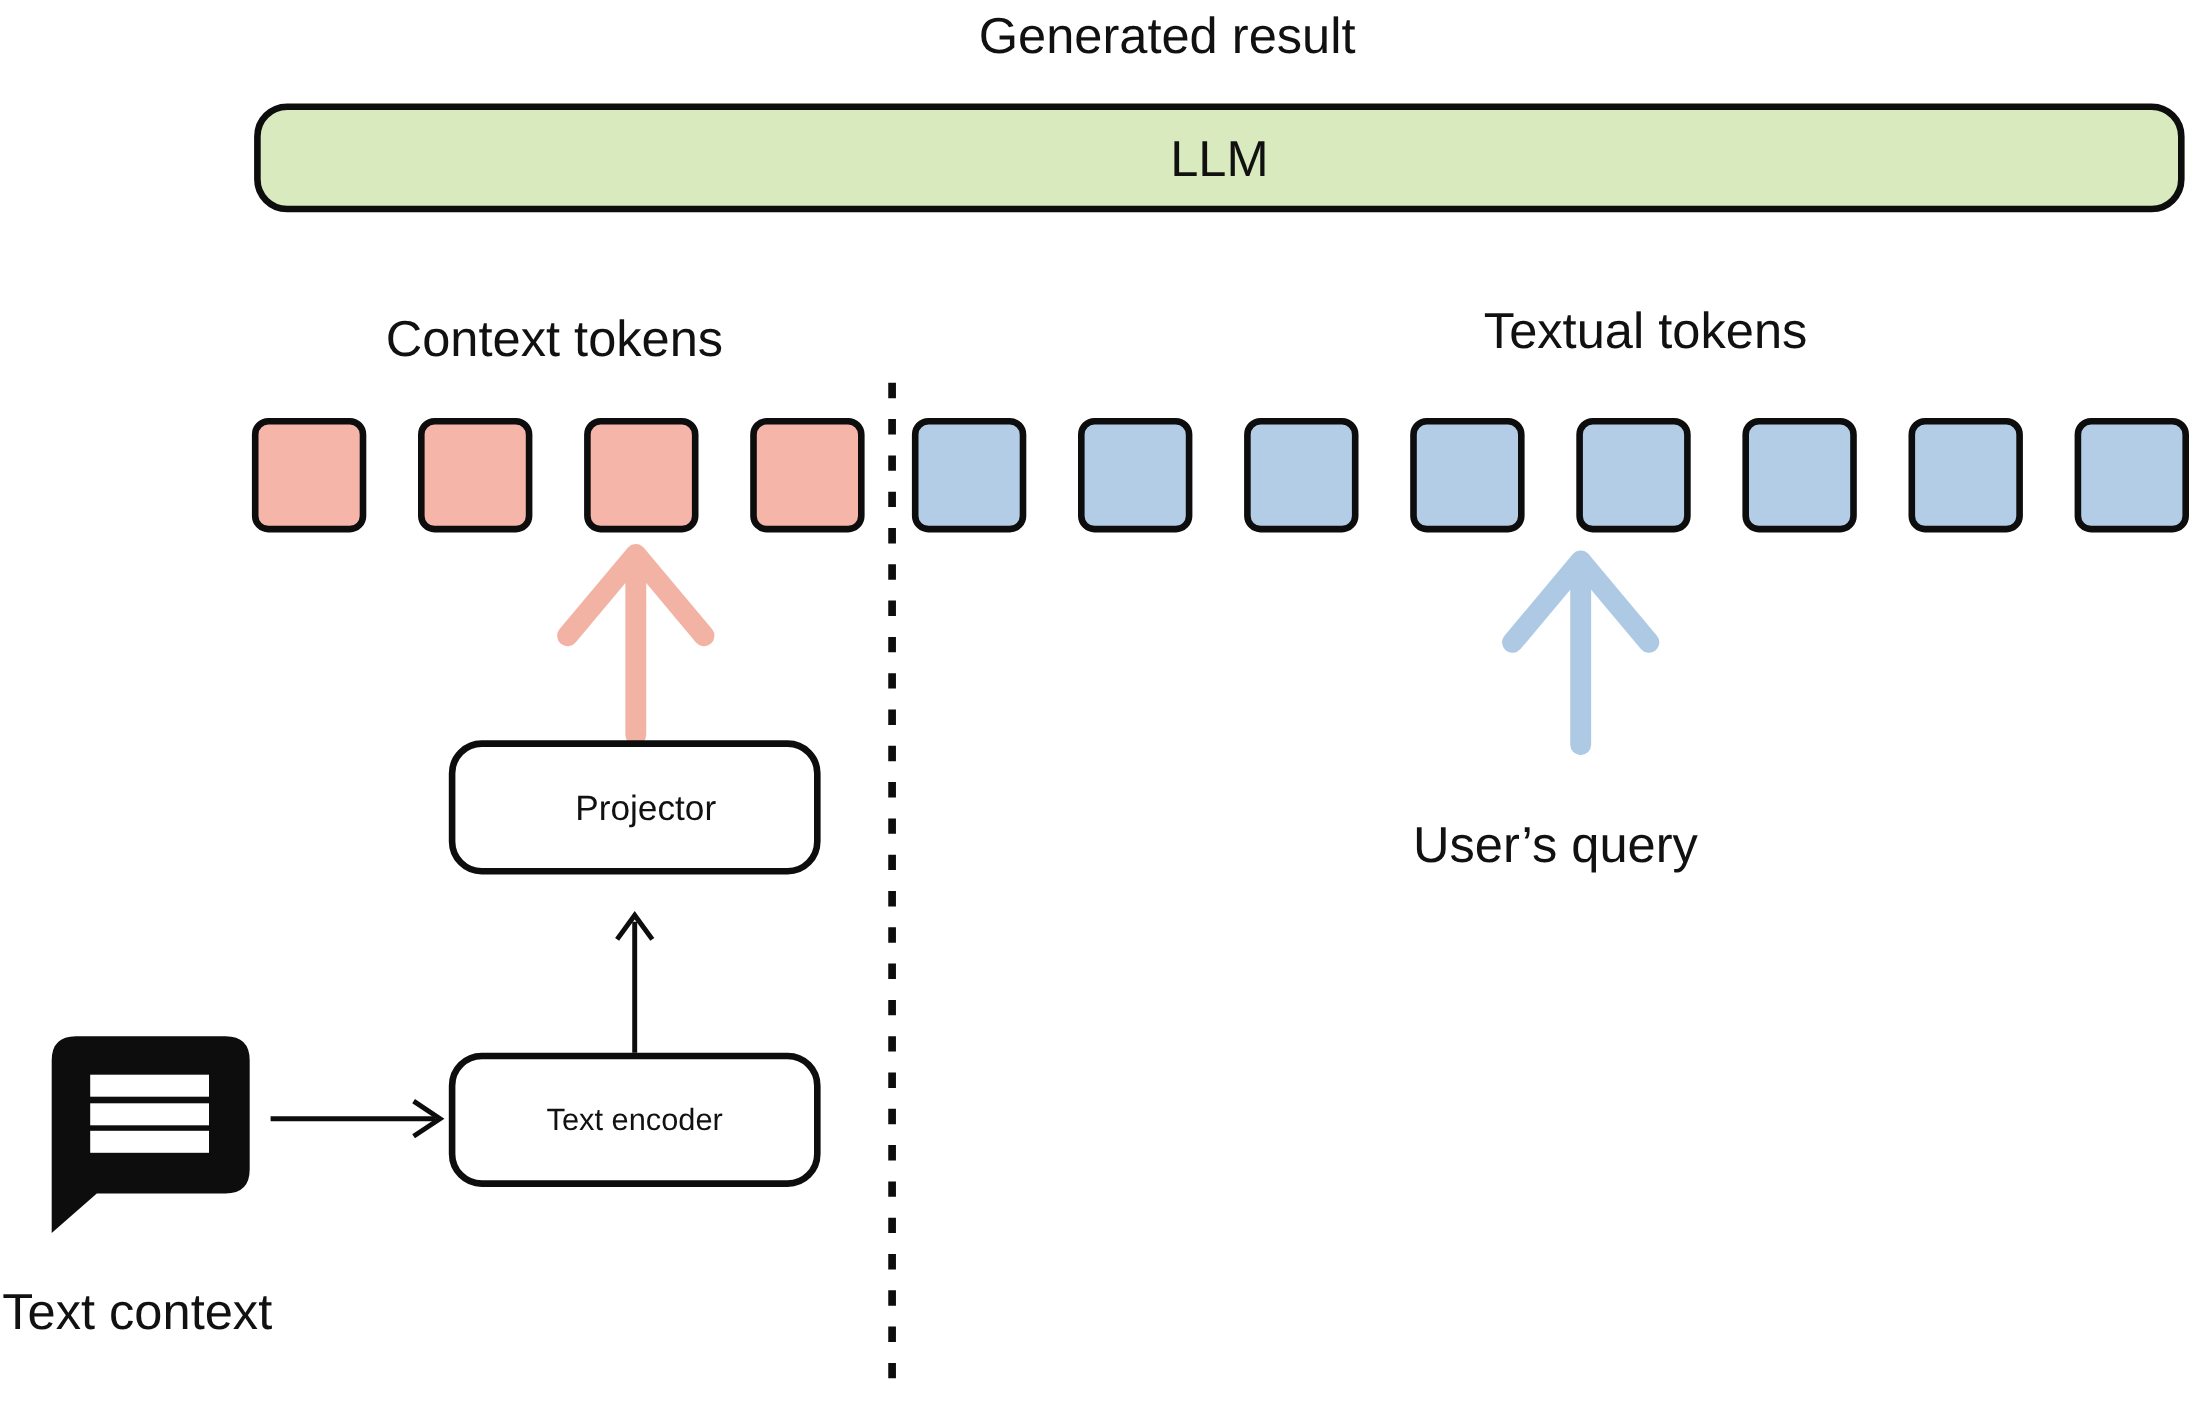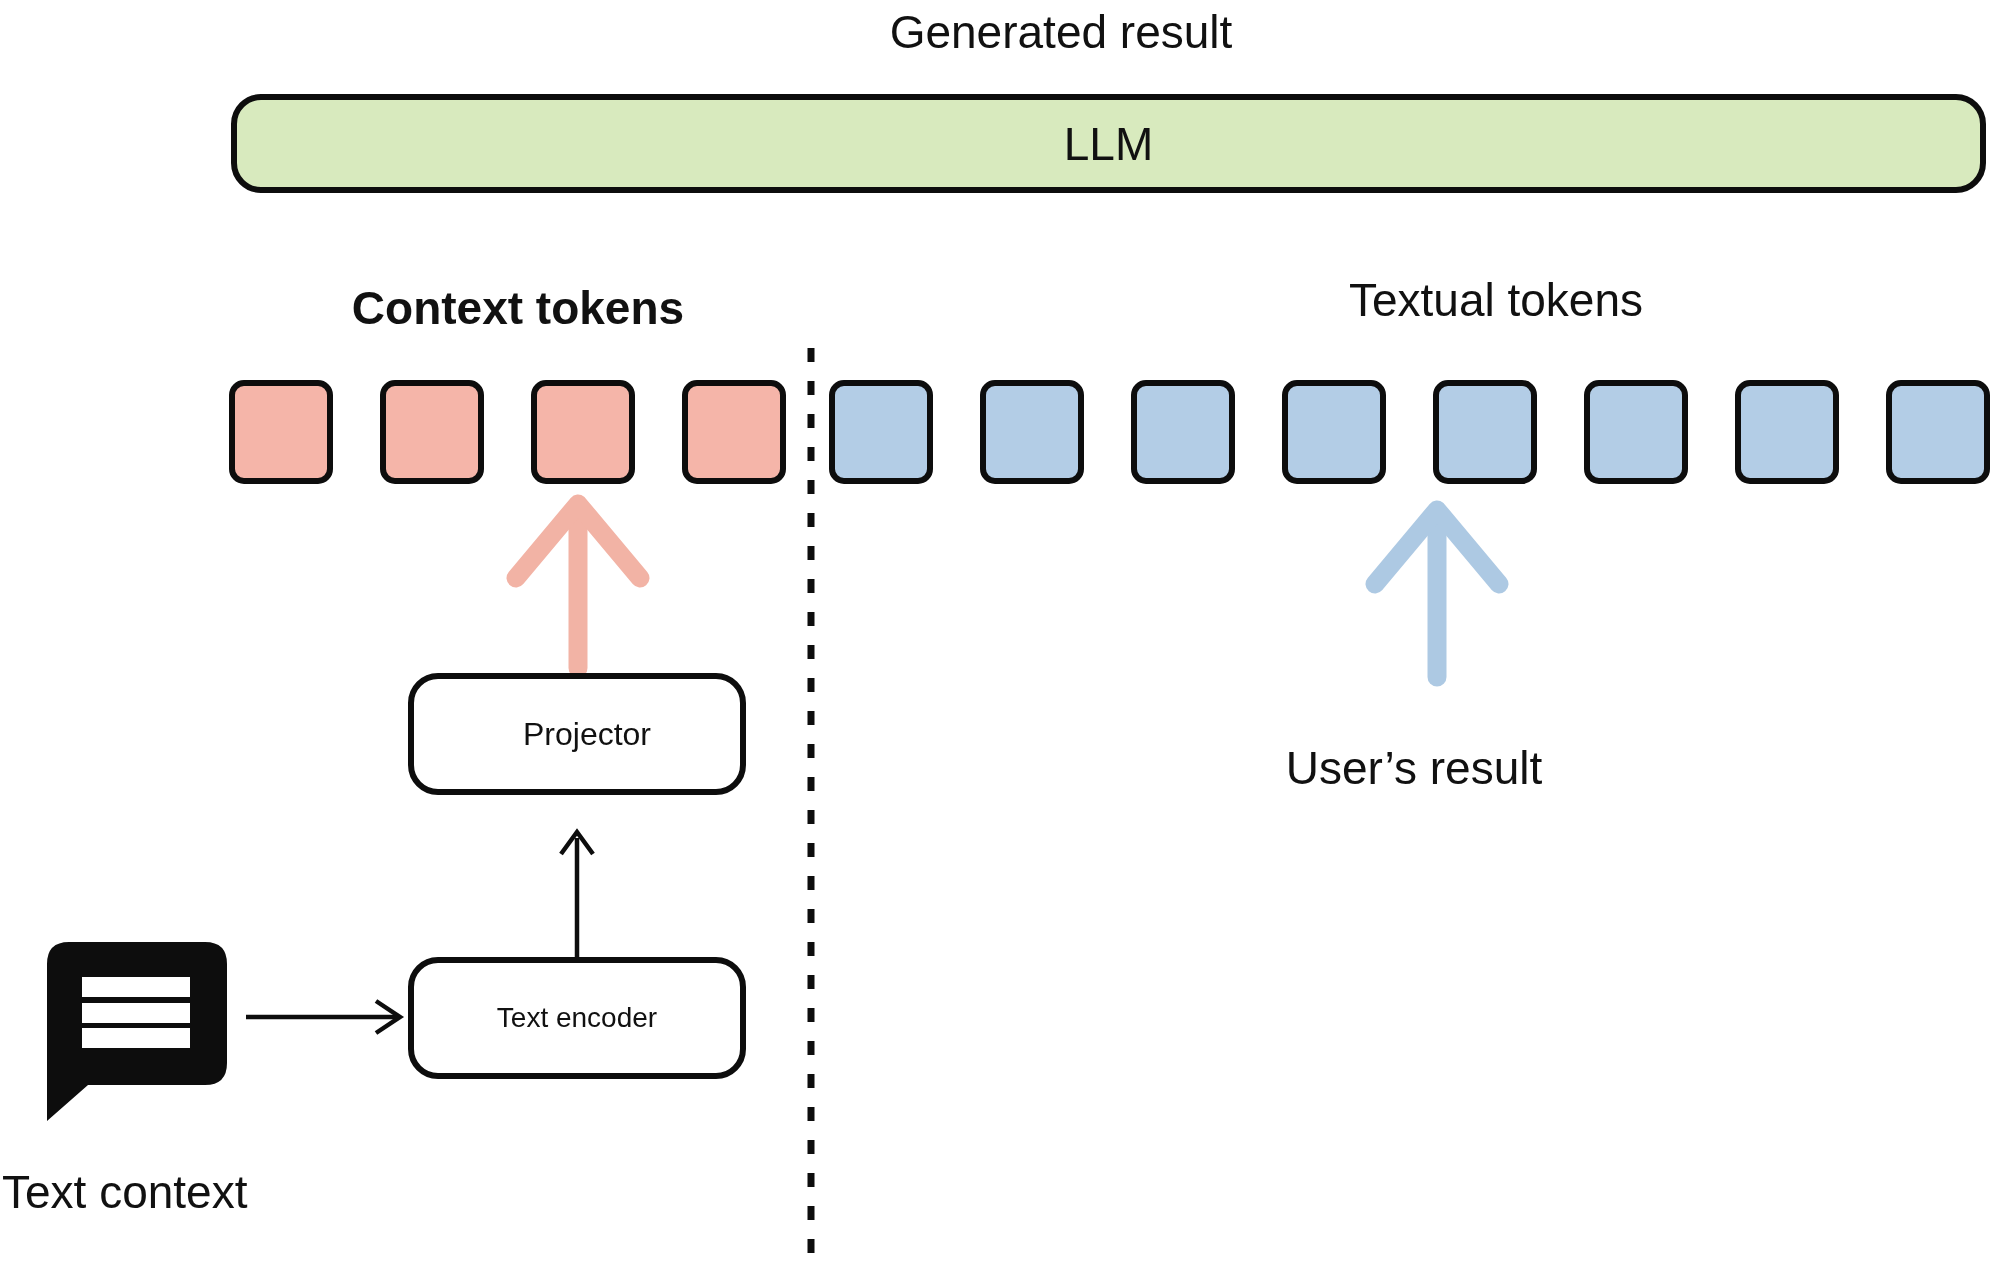--- a/index.html
+++ b/index.html
@@ -79,21 +79,21 @@
 <body style="color: rgb(17, 17, 17);">
 
 <div class="canvas">
 
   <div class="label centered" style="left:761px; top:6px; width:600px;text-align:center;">Generated result</div>
 
   <div class="rbox" id="llm-box" style="background: rgb(216, 234, 190);">
     <span>LLM</span>
   </div>
 
-  <div class="label centered" style="left:318px; top:282px; width:400px;font-weight:bold;">Context tokens</div>
+  <div class="label centered" style="left:304px; top:282px; width:400px;">Context tokens</div>
 
   <div class="label centered" style="left:1296px; top:274px; width:400px;">Textual tokens</div>
 
   <div class="token-row" style="left:229px;">
       <div class="token" style="background: rgb(245, 181, 169);"></div>
       <div class="token" style="background: rgb(245, 181, 169);"></div>
       <div class="token" style="background: rgb(245, 181, 169);"></div>
       <div class="token" style="background: rgb(245, 181, 169);"></div>
     </div>
 
@@ -141,17 +141,17 @@
   </svg>
 
   <div class="rbox" id="projector-box">
     <span>Projector</span>
   </div>
 
   <div class="rbox" id="text-encoder-box">
     <span>Text encoder</span>
   </div>
 
-  <div class="label centered" style="left:1214px; top:742px; width:400px;">User’s result</div>
+  <div class="label centered" style="left:1214px; top:742px; width:400px;">User’s query</div>
 
   <div class="label" style="left:2px; top:1166px;">Text context</div>
 
 </div>
 
 </body></html>

